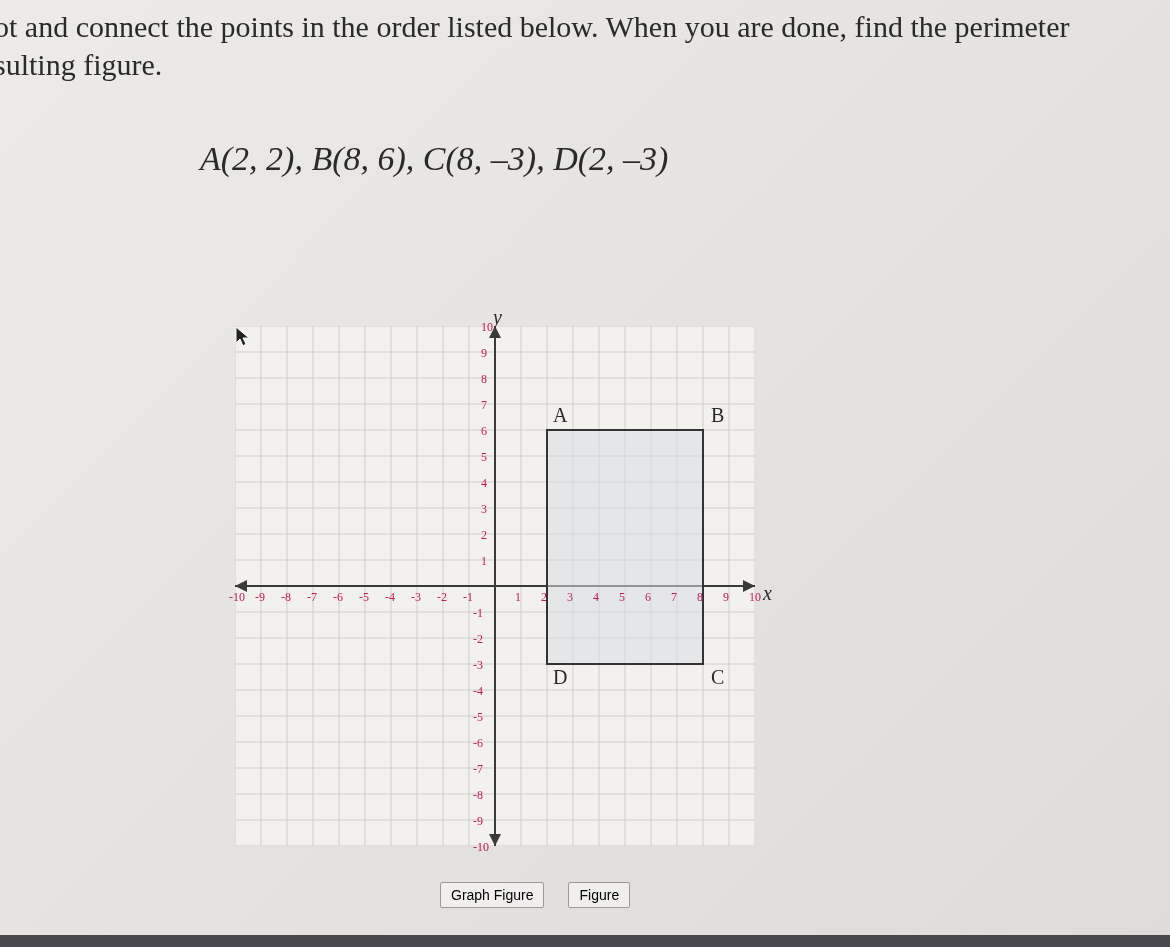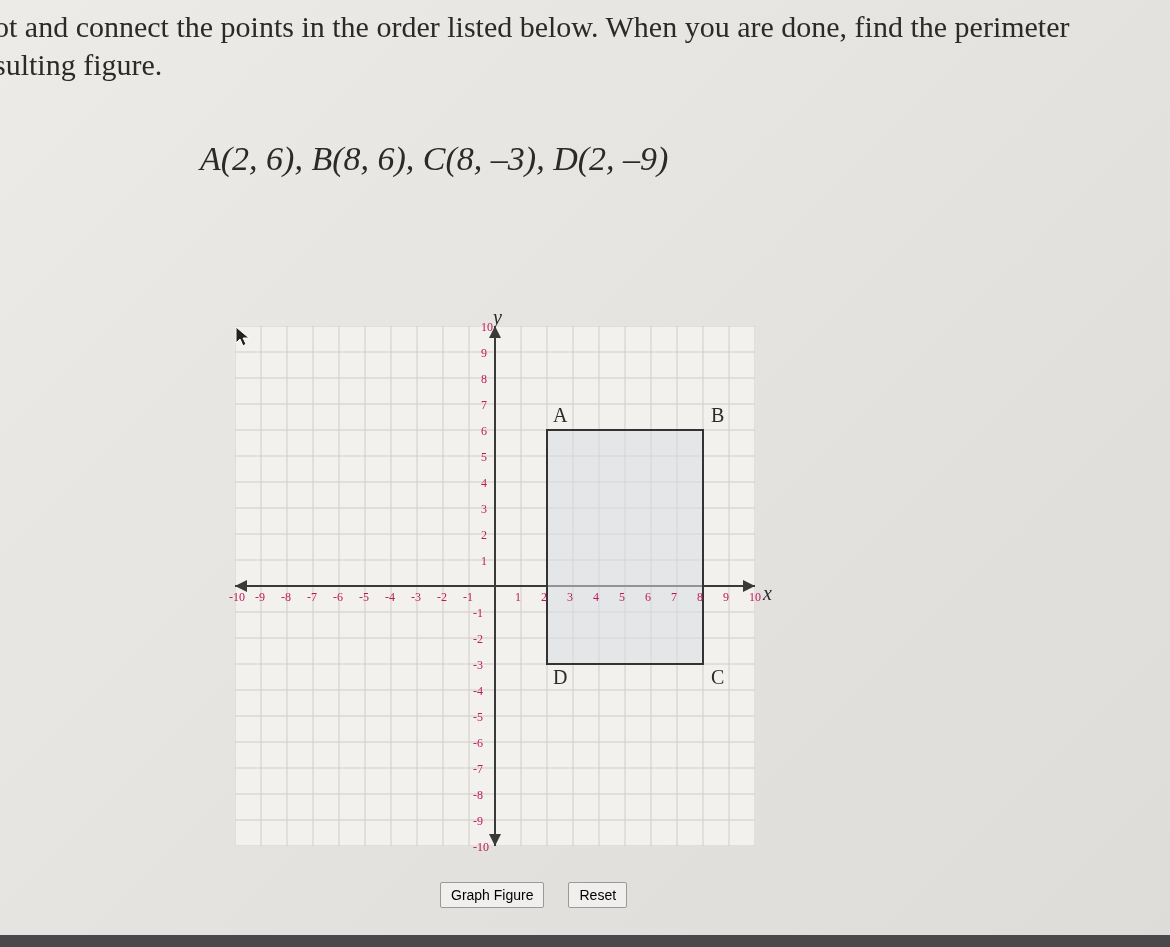--- a/index.html
+++ b/index.html
@@ -30,21 +30,21 @@
 </head>
 <body>
 
 <div class="page">
 
   <div class="instr">
     <div class="l1">ot and connect the points in the order listed below. When you are done, find the perimeter</div>
     <div class="l2">sulting figure.</div>
   </div>
 
-  <div class="pts">A(2, 6), B(8, 6), C(8, –3), D(2, –9)</div>
+  <div class="pts">A(2, 2), B(8, 6), C(8, –3), D(2, –3)</div>
 
   <div class="graph-wrap">
     <span class="y-lab">y</span>
     <span class="x-lab">x</span>
 
     <div class="grid">
       <svg width="520" height="520">
 
         <g stroke="#cfcdc8" stroke-width="1">
         
@@ -156,17 +156,17 @@
       <span class="pt-lab" style="left:318px;top:340px">D</span>
 
       <svg class="cursor" width="18" height="22">
         <polygon points="1,1 1,17 5,13 8,20 11,18 8,12 14,12" fill="#222" stroke="#fff" stroke-width="1"></polygon>
       </svg>
     </div>
   </div>
 
   <div class="btns">
     <button class="btn">Graph Figure</button>
-    <button class="btn">Reset</button>
+    <button class="btn">Figure</button>
   </div>
 
   <div class="bottom-bar"></div>
 </div>
 
 </body></html>

